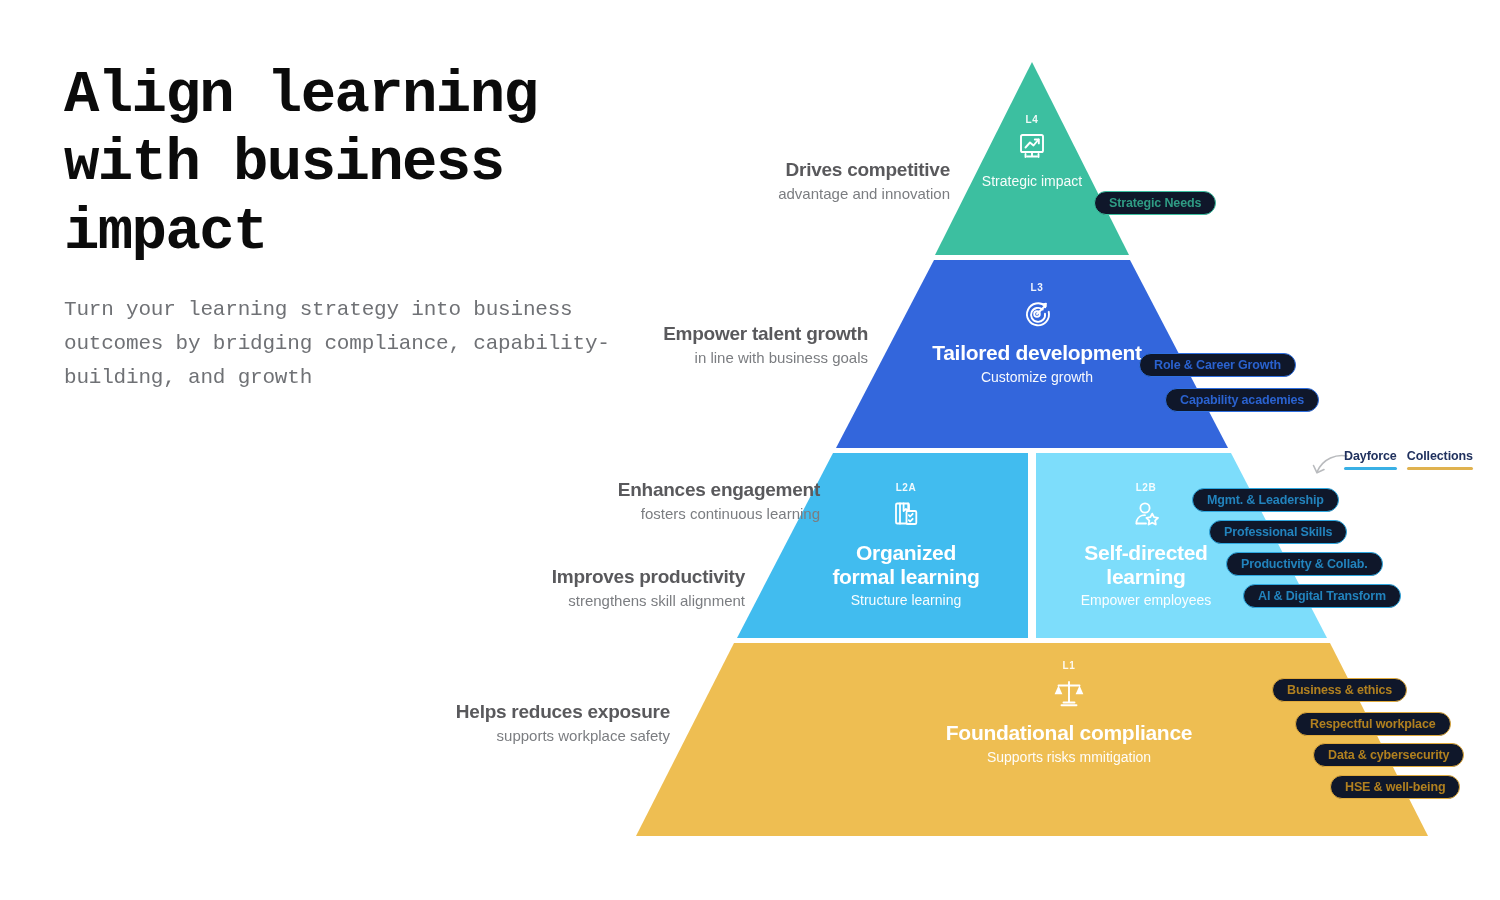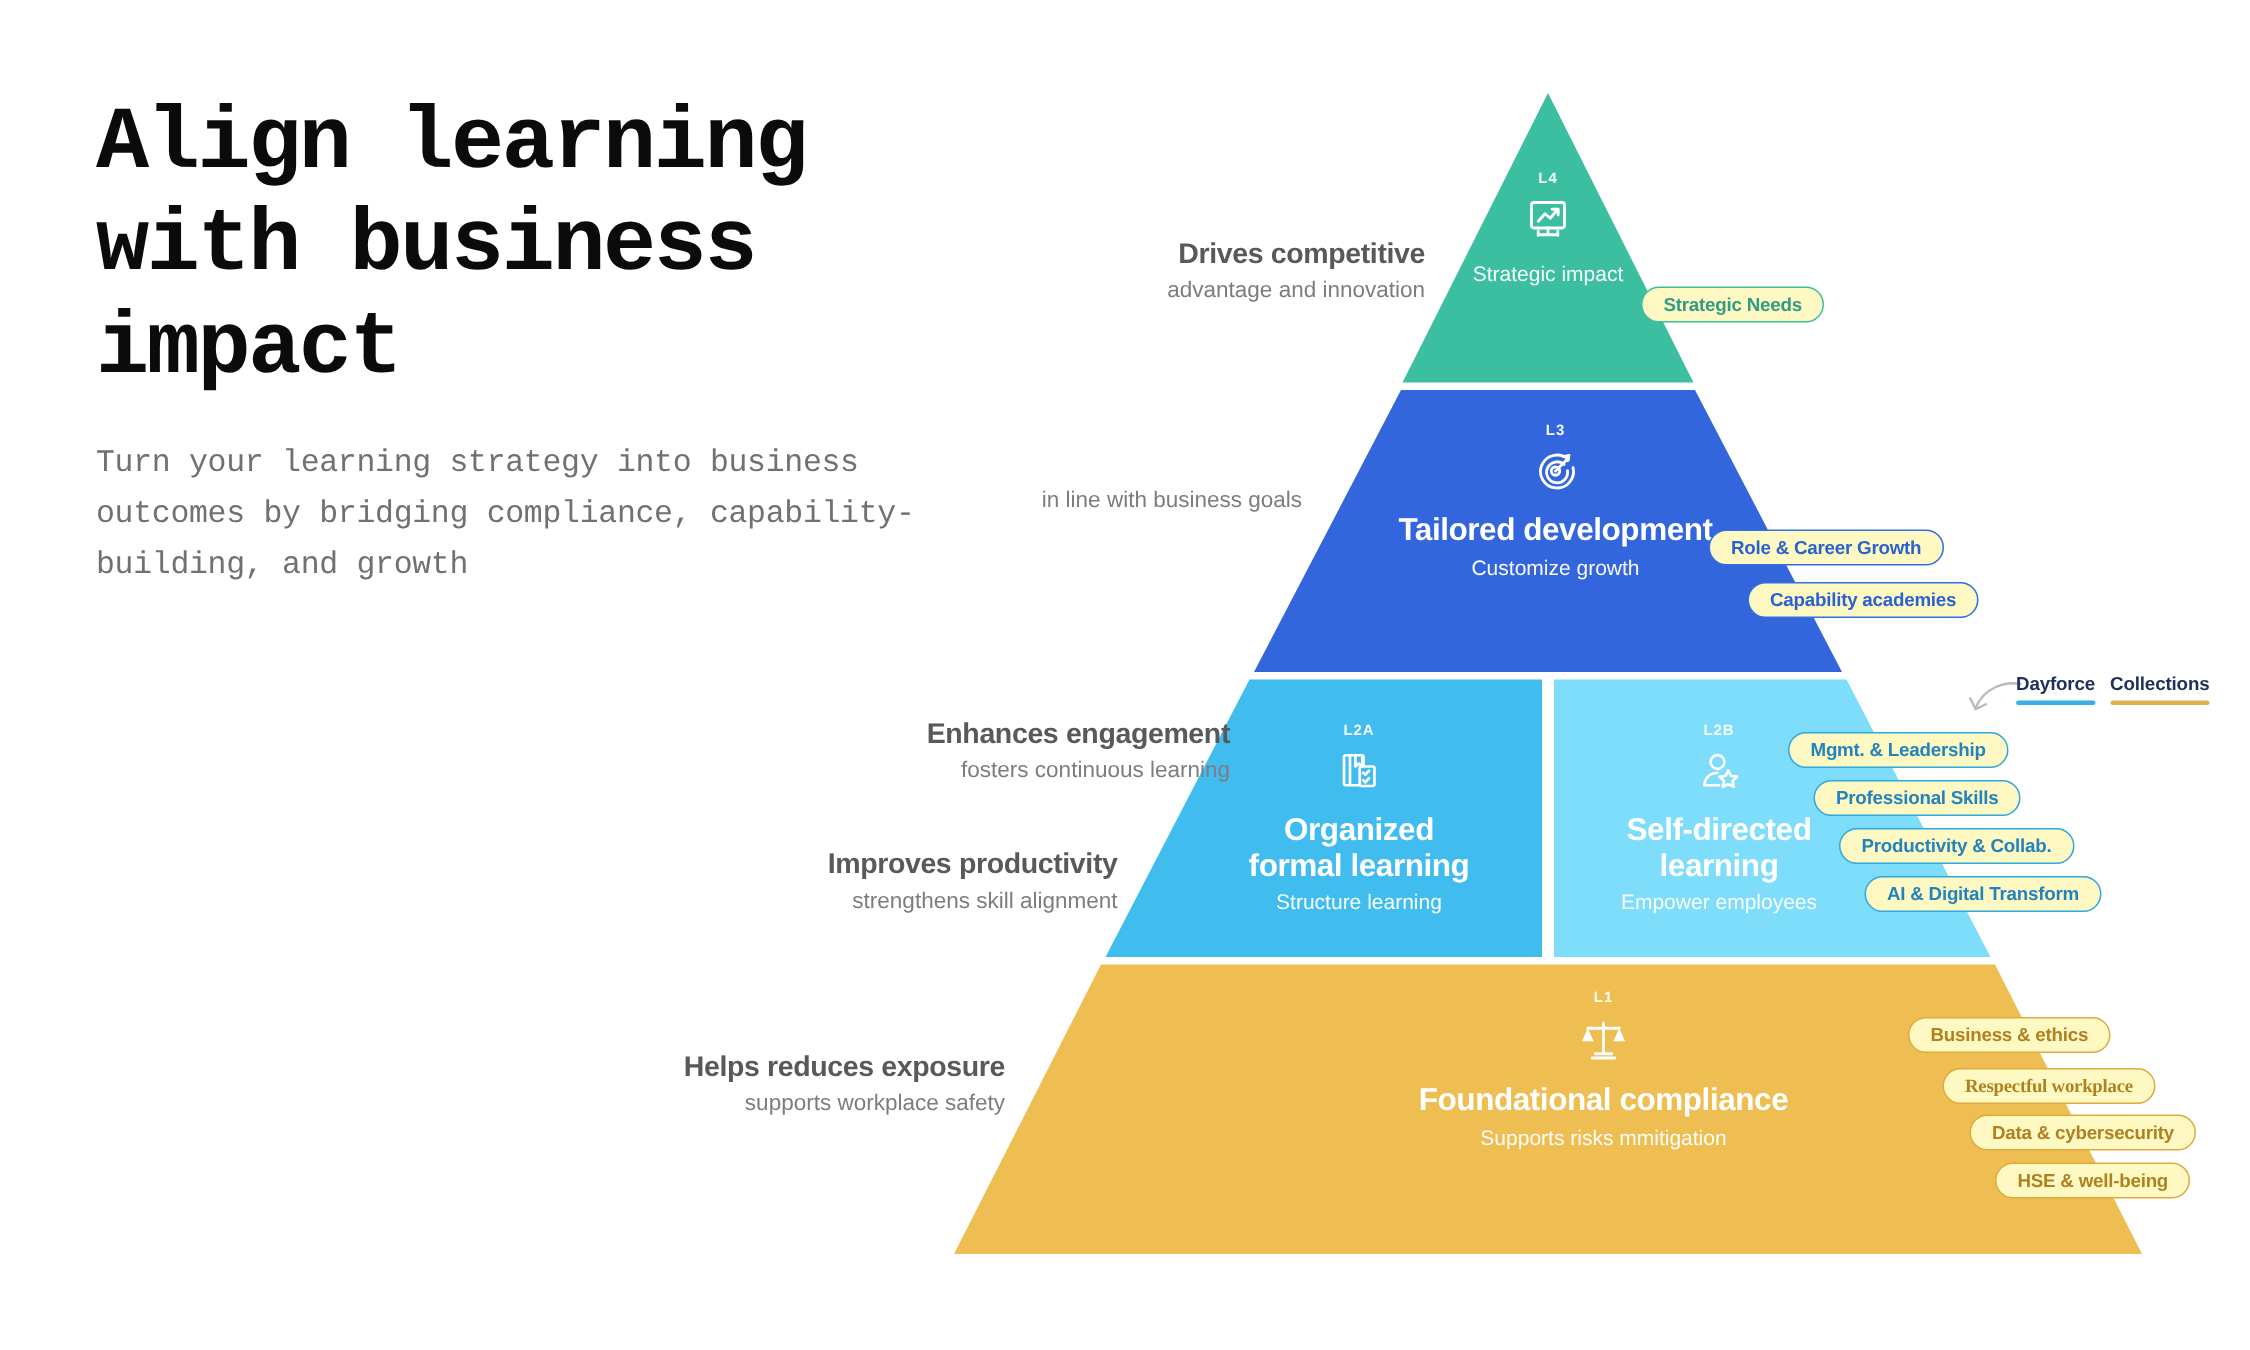--- a/index.html
+++ b/index.html
@@ -98,21 +98,21 @@
     font-size: 15px;
     font-weight: 400;
     color: #7b7d81;
     line-height: 1.3;
     margin-top: 2px;
   }
 
   
   .pill {
     position: absolute;
-    background: #fef9c3;
+    background: #0f172a;
     border-radius: 999px;
     font-size: 12.5px;
     font-weight: 700;
     letter-spacing: -0.15px;
     white-space: nowrap;
     display: flex;
     align-items: center;
     justify-content: center;
     height: 24px;
     padding: 0 14px;
@@ -246,20 +246,21 @@
     <div class="tier-title">Foundational compliance</div>
     <div class="tier-sub">Supports risks mmitigation</div>
   </div>
 
   <div class="descriptor" style="left:600px; top:158px; width:350px;">
     <div class="desc-main">Drives competitive</div>
     <div class="desc-sub">advantage and innovation</div>
   </div>
 
   <div class="descriptor" style="left:518px; top:322px; width:350px;">
+    <div class="desc-main">Empower talent growth</div>
     <div class="desc-sub">in line with business goals</div>
   </div>
 
   <div class="descriptor" style="left:445px; top:478px; width:375px;">
     <div class="desc-main">Enhances engagement</div>
     <div class="desc-sub">fosters continuous learning</div>
   </div>
 
   <div class="descriptor" style="left:395px; top:565px; width:350px;">
     <div class="desc-main">Improves productivity</div>
@@ -275,21 +276,21 @@
 
   <div class="pill blue" style="left:1139px; top:353px;">Role &amp; Career Growth</div>
   <div class="pill blue" style="left:1165px; top:388px;">Capability academies</div>
 
   <div class="pill cyan" style="left:1192px; top:488px;">Mgmt. &amp; Leadership</div>
   <div class="pill cyan" style="left:1209px; top:520px;">Professional Skills</div>
   <div class="pill cyan" style="left:1226px; top:552px;">Productivity &amp; Collab.</div>
   <div class="pill cyan" style="left:1243px; top:584px;">AI &amp; Digital Transform</div>
 
   <div class="pill gold" style="left:1272px; top:678px;">Business &amp; ethics</div>
-  <div class="pill gold" style="left:1295px; top:712px;font-family:Liberation Serif, serif;">Respectful workplace</div>
+  <div class="pill gold" style="left:1295px; top:712px;">Respectful workplace</div>
   <div class="pill gold" style="left:1313px; top:743px;">Data &amp; cybersecurity</div>
   <div class="pill gold" style="left:1330px; top:775px;">HSE &amp; well-being</div>
 
   <span id="legend-arrow">
     <svg width="40" height="28" viewBox="0 0 40 28" fill="none" stroke="#b9bbbe" stroke-width="1.6" stroke-linecap="round" stroke-linejoin="round">
       <path d="M36 4 C26 2, 12 6, 6 20"></path>
       <polyline points="2.5,13.5 6,20.8 13,17.5"></polyline>
     </svg>
   </span>
 

